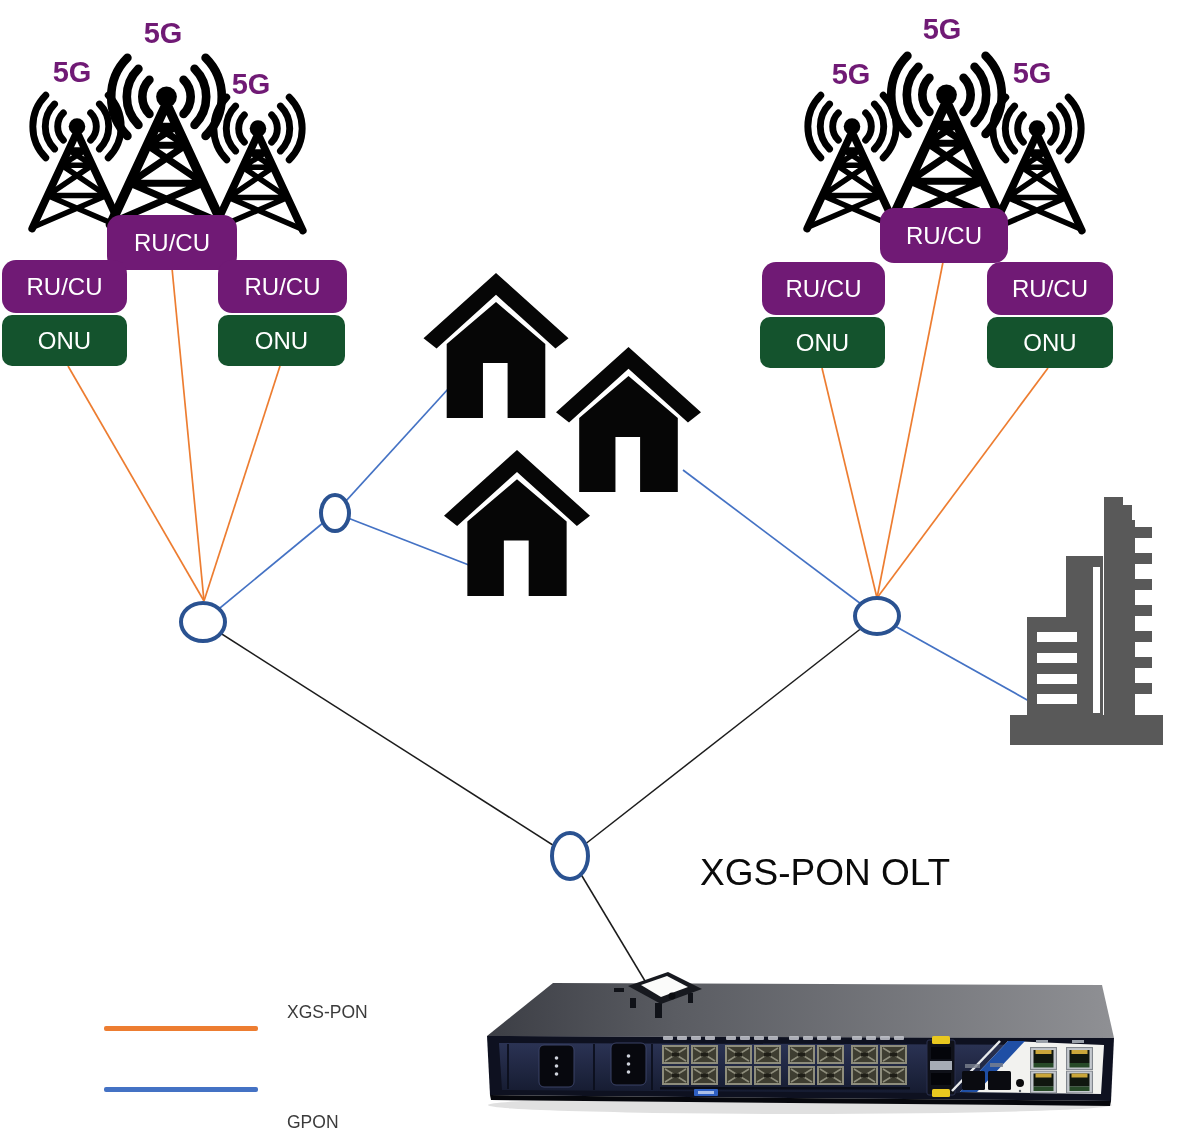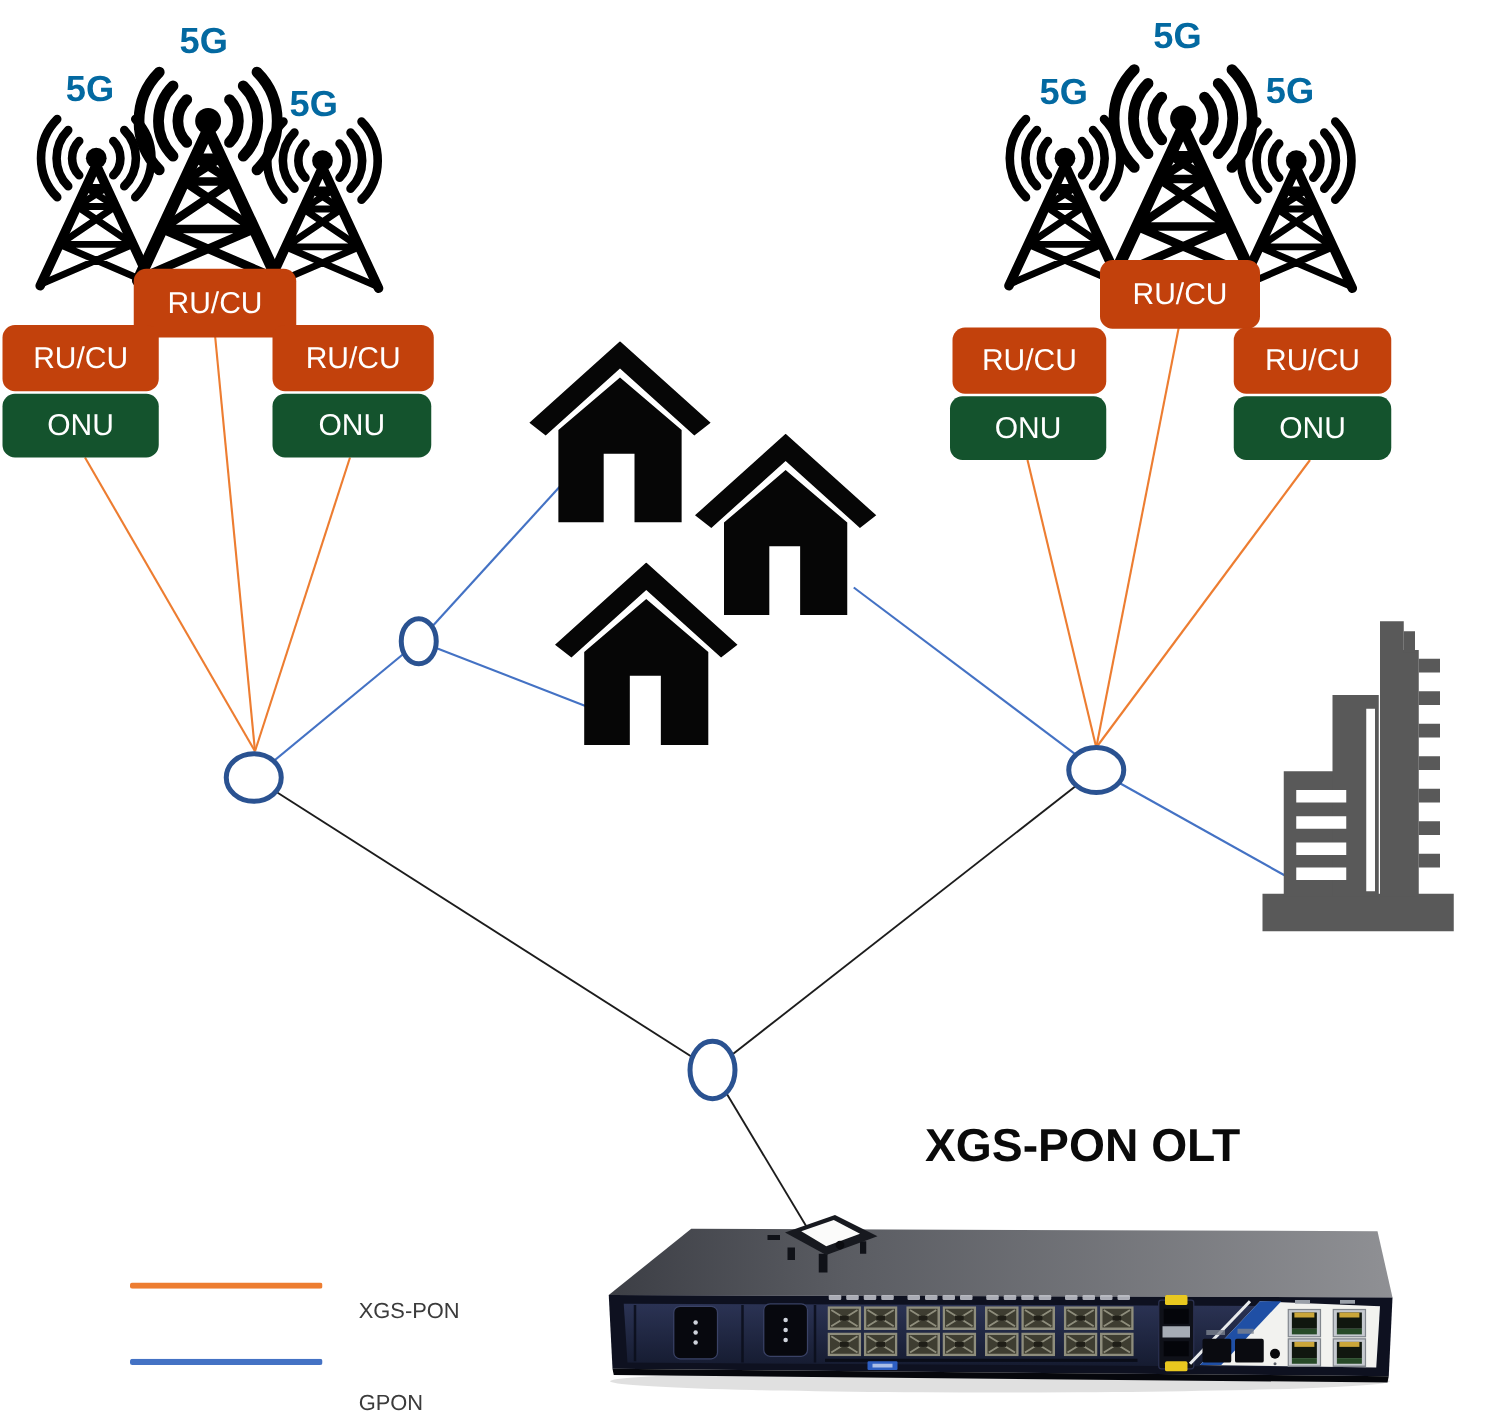--- a/index.html
+++ b/index.html
@@ -2,33 +2,33 @@
 <html><head>
 <meta charset="utf-8">
 <style>
   html,body{margin:0;padding:0;background:#fff;}
   #canvas{
     position:relative;width:1200px;height:1130px;background:#ffffff;
     font-family:"Liberation Sans", sans-serif;overflow:hidden;
   }
   #diagram-svg{position:absolute;left:0;top:0;z-index:1;}
   .fiveg{
-    position:absolute;width:70px;text-align:center;color:#0369a1;
+    position:absolute;width:70px;text-align:center;color:#701a75;
     font-size:29px;font-weight:600;z-index:2;letter-spacing:0px;
   }
   .box{
     position:absolute;border-radius:10px;color:#ffffff;display:flex;
     align-items:center;justify-content:center;font-size:24px;z-index:3;
   }
   .box.back{z-index:2;}
-  .box-blue{background:#c2410c;}
+  .box-blue{background:#701a75;border-radius:14px;}
   .box-orange{background:#14532d;}
   .title{
-    position:absolute;left:700px;top:896px;font-size:37px;font-weight:700;
-    color:#0a0a0a;z-index:2;white-space:nowrap;margin-left:40px;
+    position:absolute;left:700px;top:852px;font-size:37px;font-weight:400;
+    color:#0a0a0a;z-index:2;white-space:nowrap;
   }
   .legend-swatch{position:absolute;z-index:2;}
   .legend-label{
     position:absolute;font-size:17.5px;color:#3b3b3b;z-index:2;white-space:nowrap;
   }
 </style>
 </head>
 <body>
 
 <div id="canvas">
@@ -269,21 +269,21 @@
   <div class="box box-blue" style="left:987px;top:262px;width:126px;height:53px">RU/CU</div>
   <div class="box box-orange" style="left:760px;top:317px;width:125px;height:51px">ONU</div>
   <div class="box box-orange" style="left:987px;top:317px;width:126px;height:51px">ONU</div>
 
   <div class="title">XGS-PON OLT</div>
 
   <div>
     <svg class="legend-swatch" style="left:104px;top:1026px" width="154" height="5">
       <rect width="154" height="5" rx="2" fill="#ED7D31"></rect>
     </svg>
-    <div class="legend-label" style="left:287px;top:1038px">XGS-PON</div>
+    <div class="legend-label" style="left:287px;top:1002px">XGS-PON</div>
 
     <svg class="legend-swatch" style="left:104px;top:1087px" width="154" height="5">
       <rect width="154" height="5" rx="2" fill="#4472C4"></rect>
     </svg>
     <div class="legend-label" style="left:287px;top:1112px">GPON</div>
   </div>
 
 </div>
 
 </body></html>

